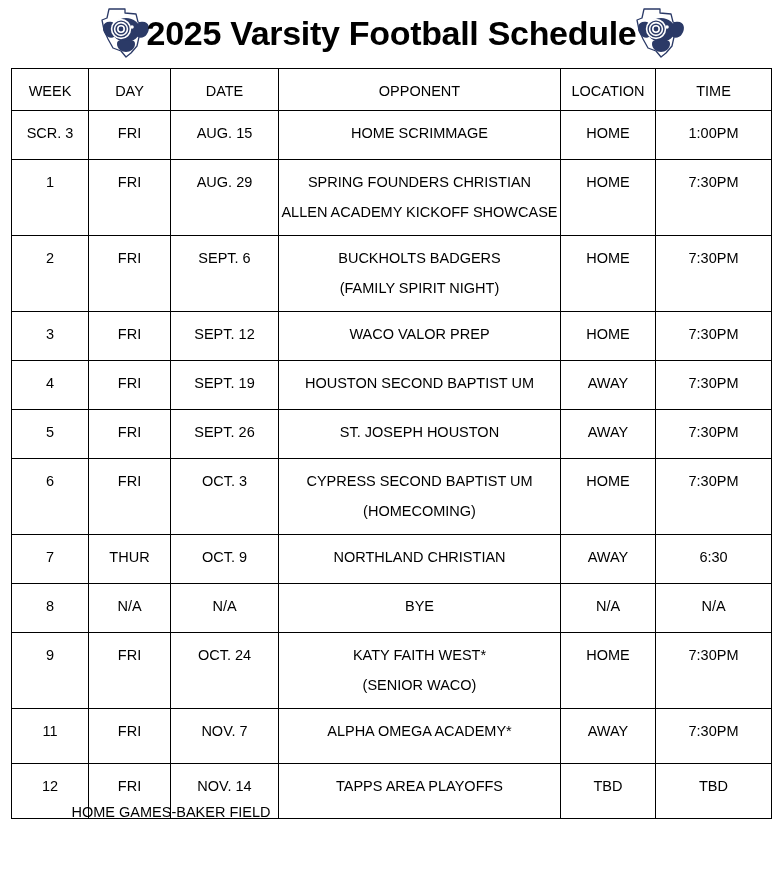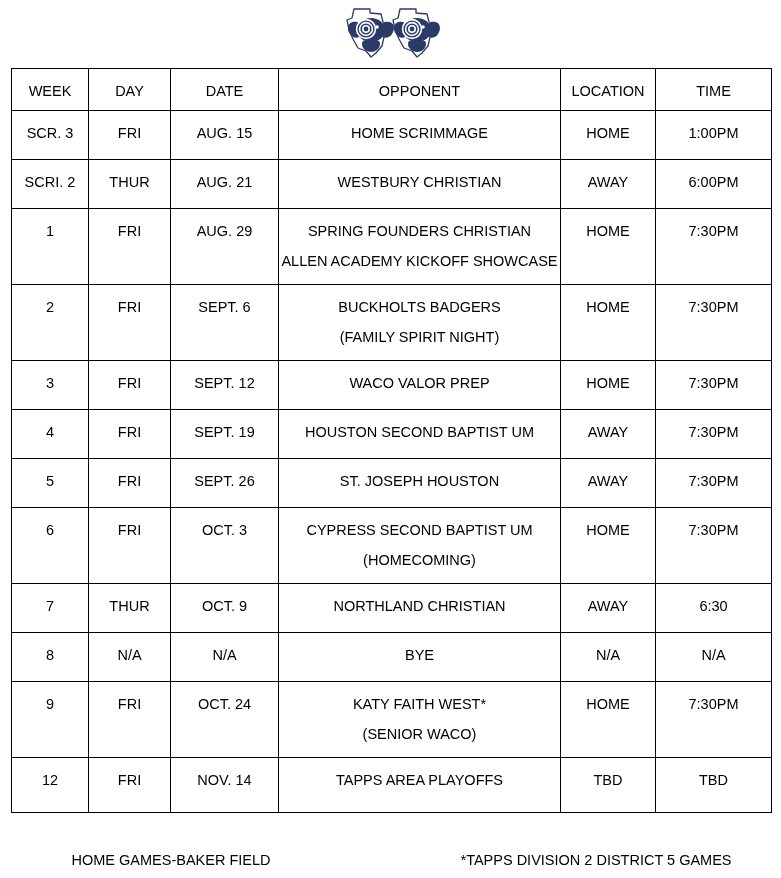--- a/index.html
+++ b/index.html
@@ -85,21 +85,21 @@
   tr.r1 td  { height: 41px; }   
   tr.r2 td  { height: 68px; }   
   tr.r3 td  { height: 47px; }   
 
   .opp-line { display: block; text-align: center; }
 
   
   .footer {
     position: absolute;
     left: 11px;
-    top: 847px;
+    top: 799px;
     width: 760px;
     height: 26px;
     display: flex;
     align-items: center;
     font-size: 14.5px;
   }
   .footer .f-left {
     width: 50%;
     text-align: center;
     padding-right: 60px;
@@ -130,20 +130,21 @@
         </g>
         <g fill="none" stroke="#ffffff" stroke-width="1.6">
           <circle cx="26" cy="23" r="3.2"></circle>
           <circle cx="26" cy="23" r="6.4"></circle>
           <circle cx="26" cy="23" r="9.4"></circle>
         </g>
         <circle cx="37" cy="21" r="1.8" fill="#ffffff"></circle>
       </svg>
     </span>
 
+    <span class="title-text">2025 Varsity Football Schedule</span>
 
     <span class="logo right">
       <svg class="logo" viewBox="0 0 56 54" xmlns="http://www.w3.org/2000/svg">
         <path d="M14 3 L30 3 L30 7 L41 8 L43 16 L50 19 L48 27 L44 31 L42 40 L36 47
                  L31 51 L26 45 L18 42 L13 33 L9 24 L7 14 L12 12 Z" fill="#ffffff" stroke="#2B3A67" stroke-width="1.3" stroke-linejoin="round"></path>
         <g fill="#2B3A67">
           <ellipse cx="31" cy="24" rx="14" ry="12"></ellipse>
           <path d="M31 35 C26 35 22 33 22 38 C22 43 27 46 31 46 C35 46 40 43 40 38 C40 33 36 35 31 35 Z"></path>
           <path d="M17 16 C8 14 6 22 10 28 C13 33 20 33 21 28 C22 23 20 17 17 16 Z"></path>
           <path d="M45 16 C54 14 56 22 52 28 C49 33 42 33 41 28 C40 23 42 17 45 16 Z"></path>
@@ -182,30 +183,20 @@
           <tr class="r1">
             <td>SCR. 3</td>
             <td>FRI</td>
             <td>AUG. 15</td>
             <td>
               <span class="opp-line">HOME SCRIMMAGE</span>
             </td>
             <td>HOME</td>
             <td>1:00PM</td>
           </tr>
-          <tr class="r1">
-            <td>SCRI. 2</td>
-            <td>THUR</td>
-            <td>AUG. 21</td>
-            <td>
-              <span class="opp-line">WESTBURY CHRISTIAN</span>
-            </td>
-            <td>AWAY</td>
-            <td>6:00PM</td>
-          </tr>
           <tr class="r2">
             <td>1</td>
             <td>FRI</td>
             <td>AUG. 29</td>
             <td>
               <span class="opp-line">SPRING FOUNDERS CHRISTIAN</span>
               <span class="opp-line">ALLEN ACADEMY KICKOFF SHOWCASE</span>
             </td>
             <td>HOME</td>
             <td>7:30PM</td>
@@ -287,31 +278,40 @@
             <td>FRI</td>
             <td>OCT. 24</td>
             <td>
               <span class="opp-line">KATY FAITH WEST*</span>
               <span class="opp-line">(SENIOR WACO)</span>
             </td>
             <td>HOME</td>
             <td>7:30PM</td>
           </tr>
           <tr class="r3">
+            <td>11</td>
+            <td>FRI</td>
+            <td>NOV. 7</td>
+            <td>
+              <span class="opp-line">ALPHA OMEGA ACADEMY*</span>
+            </td>
+            <td>AWAY</td>
+            <td>7:30PM</td>
+          </tr>
+          <tr class="r3">
             <td>12</td>
             <td>FRI</td>
             <td>NOV. 14</td>
             <td>
               <span class="opp-line">TAPPS AREA PLAYOFFS</span>
             </td>
             <td>TBD</td>
             <td>TBD</td>
           </tr>
         </tbody>
     </table>
   </div>
 
   <div class="footer">
     <div class="f-left">HOME GAMES-BAKER FIELD</div>
-    <div class="f-right">*TAPPS DIVISION 2 DISTRICT 5 GAMES</div>
   </div>
 
 </div>
 
 </body></html>

